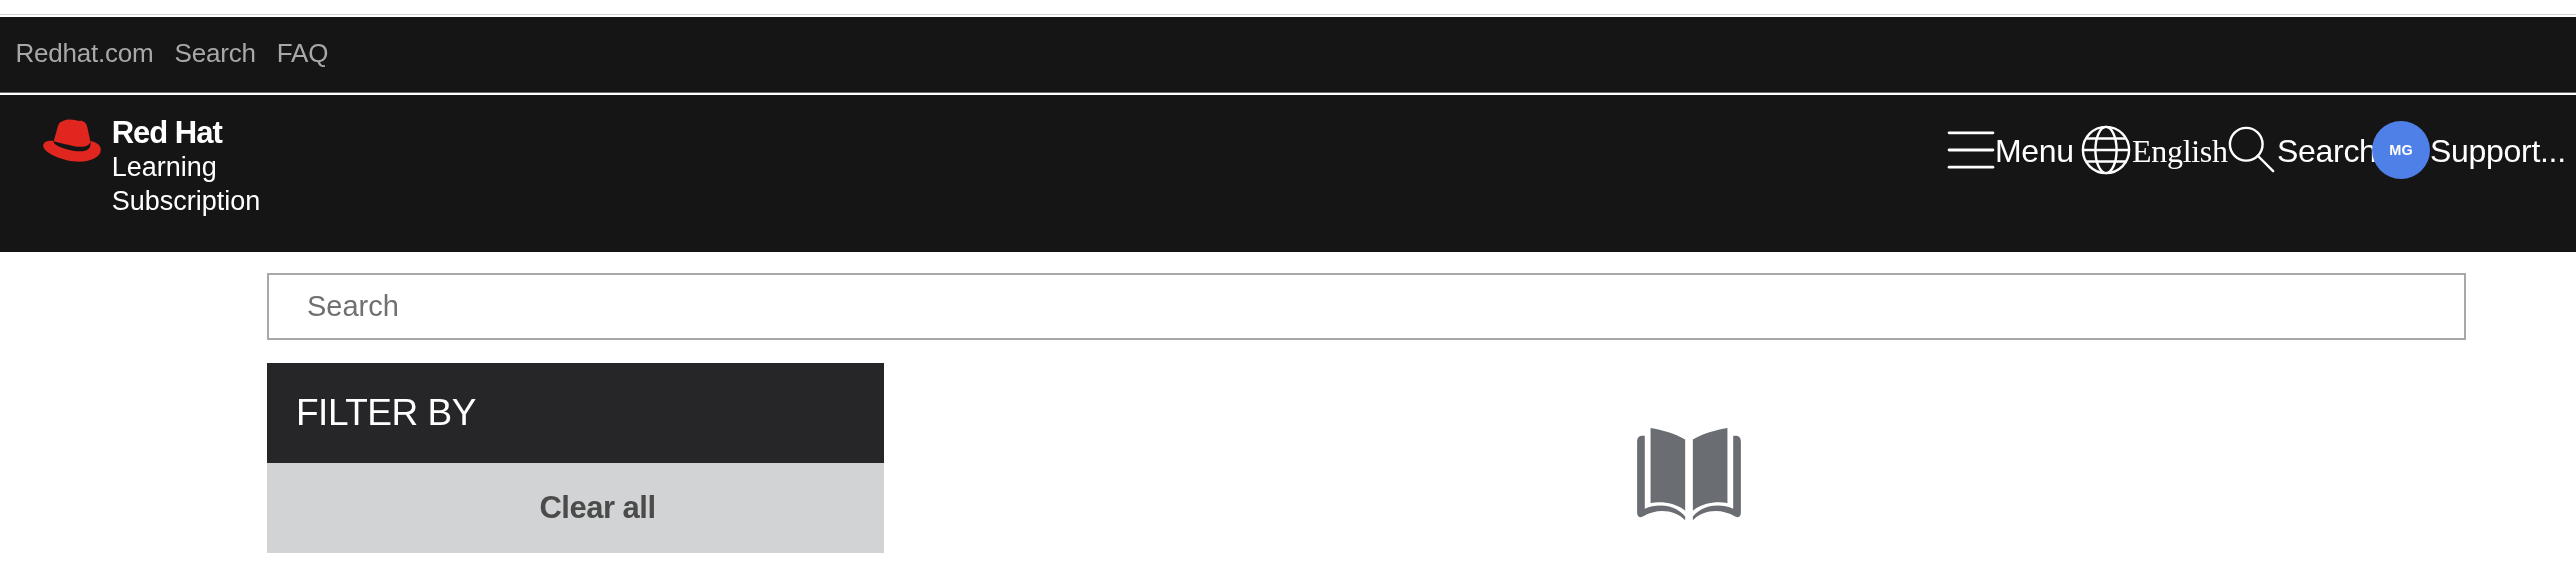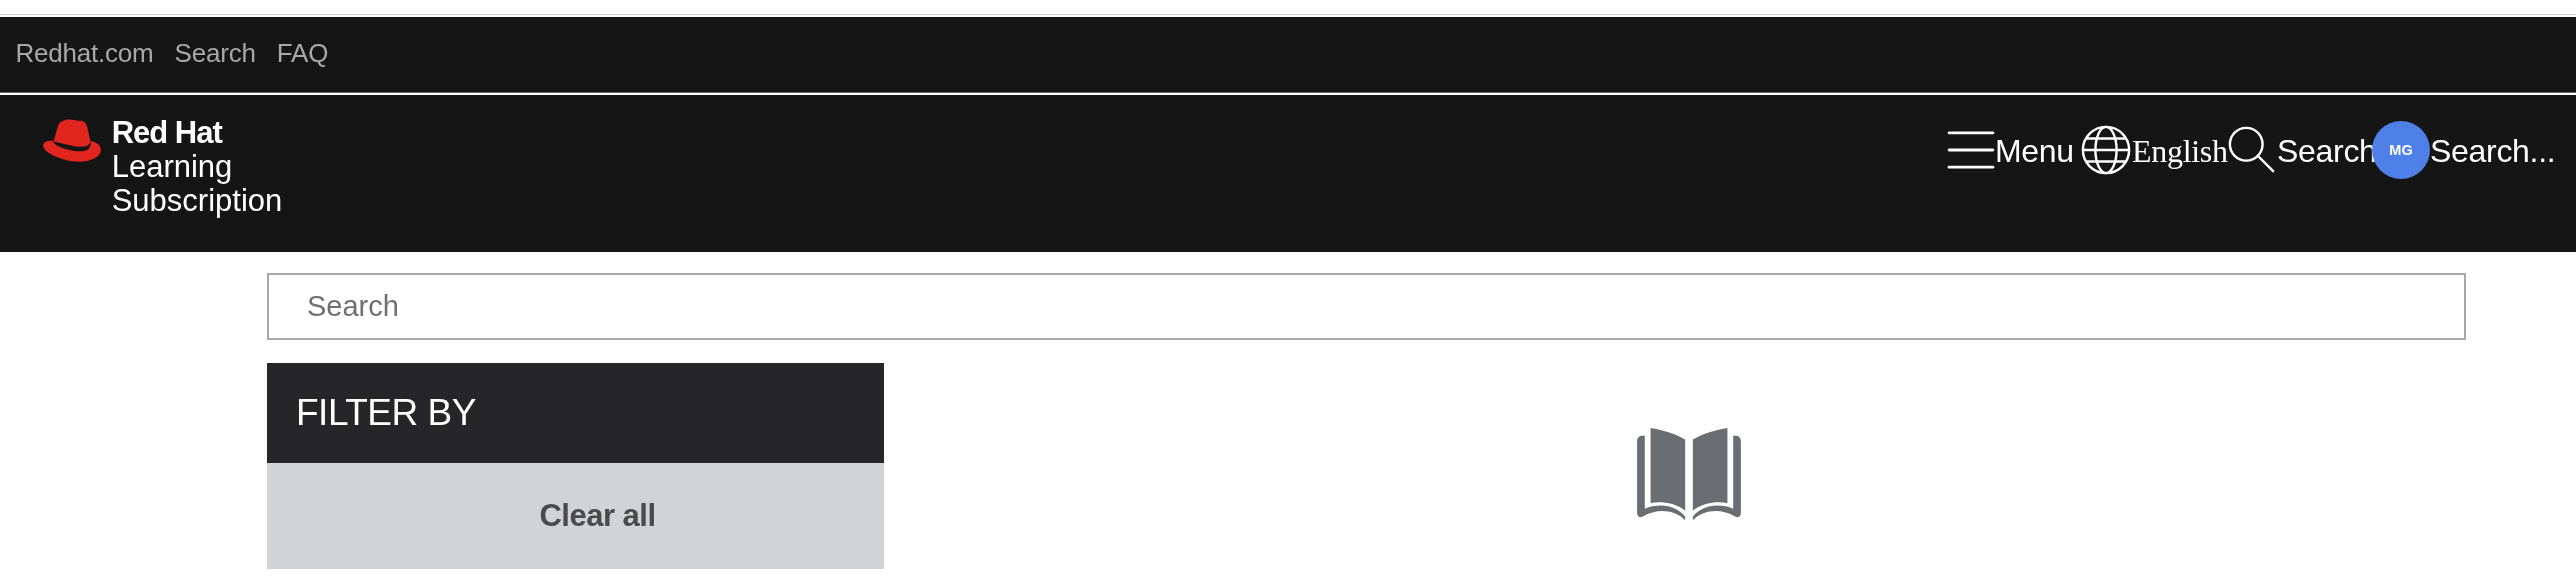--- a/index.html
+++ b/index.html
@@ -10,39 +10,39 @@
 
   .utility-bar { position: absolute; left: 0; top: 17.4px; width: 2576px; height: 76px; background: #151515; border-bottom: 1.9px solid #6a6a6a; padding-left: 16px; }
   .utility-bar .links { position: absolute; left: 15.4px; top: 21px; display: flex; gap: 21px; }
   .utility-bar .links a { color: #a8a8a8; font-size: 26px; text-decoration: none; letter-spacing: -0.2px; }
 
   .masthead { position: absolute; left: 0; top: 95px; width: 2576px; height: 157px; background: #151515; }
   .brand { position: absolute; left: 40px; top: 21px; display: flex; align-items: flex-start; }
   .brand .hat { width: 64px; height: 50px; margin-top: 1.9px; }
   .brand .brand-text { margin-left: 7.7px; color: #ffffff; line-height: 34px; }
   .brand .brand-name { font-size: 31px; font-weight: bold; letter-spacing: -1px; }
-  .brand .brand-line { font-size: 31px; font-weight: normal; }
+  .brand .brand-line { font-size: 27px; font-weight: normal; }
 
   .nav-items { position: absolute; top: 0; left: 0; width: 2576px; height: 157px; }
   .nav-item { position: absolute; top: 27px; display: flex; align-items: center; color: #ffffff; cursor: pointer; }
   .nav-item .icon-wrap { height: 56px; display: flex; align-items: center; justify-content: center; }
   .nav-item .label { font-size: 32px; color: #ffffff; margin-top: 3.9px; letter-spacing: -0.3px; }
   .nav-menu { left: 1947px; width: 96px; }
   .nav-lang { left: 2080px; width: 116px; font-family: Liberation Serif, serif; }
   .nav-search { left: 2227px; width: 111px; }
   .nav-user { left: 2372px; width: 164px; }
 
   .avatar { width: 58px; height: 58px; border-radius: 50%; background: #4f80e8; color: #ffffff; font-size: 14.5px; font-weight: bold; display: flex; align-items: center; justify-content: center; }
 
   .search-box { position: absolute; left: 267px; top: 273px; width: 2199px; height: 67px; border: 2.9px solid #a8a8a8; background: #ffffff; padding-left: 38px; font-size: 29px; color: #6e6e6e; font-family: "Liberation Sans", sans-serif; outline: none; }
   .search-box::placeholder { color: #707070; }
 
   .filter-panel { position: absolute; left: 267px; top: 363px; width: 617px; }
   .filter-header { height: 100px; background: #262628; color: #ffffff; font-size: 37px; padding-left: 29px; display: flex; align-items: center; letter-spacing: -0.5px; }
-  .clear-all { height: 106px; background: #d2d3d5; color: #4b4b4b; font-size: 31px; font-weight: bold; display: flex; align-items: center; justify-content: center; cursor: pointer; letter-spacing: -0.5px; padding-left: 44px; }
+  .clear-all { height: 90px; background: #d2d3d5; color: #4b4b4b; font-size: 31px; font-weight: bold; display: flex; align-items: center; justify-content: center; cursor: pointer; letter-spacing: -0.5px; padding-left: 44px; }
 
   .empty-state { position: absolute; left: 1635px; top: 428px; width: 108px; height: 98px; }
 </style>
 </head>
 <body>
 
 <div class="page">
   <div class="top-strip"></div>
 
   <div class="utility-bar">
@@ -98,21 +98,21 @@
             <line x1="32" y1="32" x2="48" y2="48" stroke="#fff" stroke-width="2.5" stroke-linecap="round"></line>
           </svg>
         </div>
         <span class="label">Search</span>
       </div>
 
       <div class="nav-item nav-user">
         <div class="icon-wrap">
           <div class="avatar">MG</div>
         </div>
-        <span class="label">Search...</span>
+        <span class="label">Support...</span>
       </div>
     </div>
   </div>
 
   <input class="search-box" type="text" placeholder="Search" style="">
 
   <div class="filter-panel">
     <div class="filter-header">FILTER BY</div>
     <div class="clear-all">Clear all</div>
   </div>

